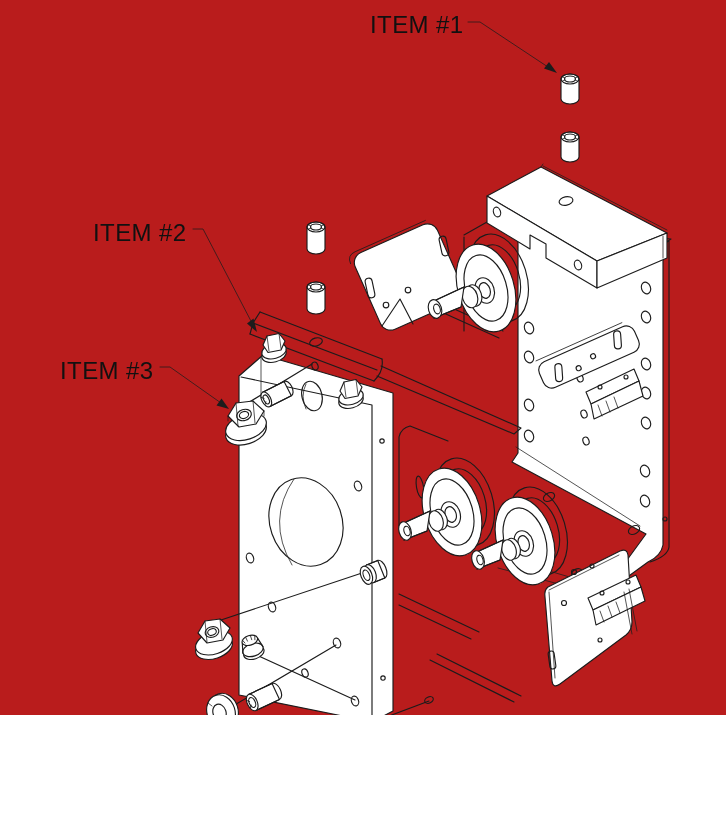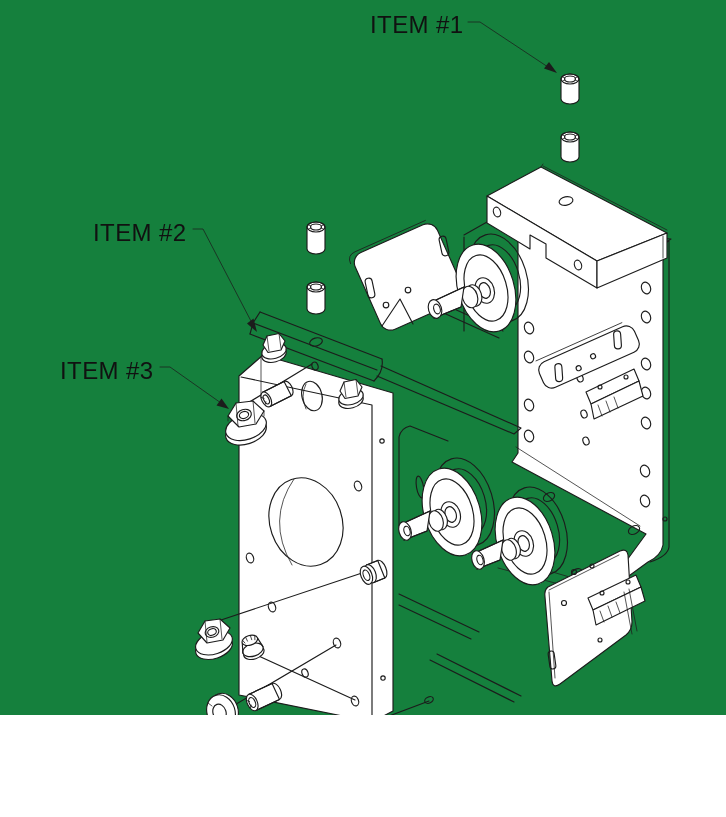--- a/index.html
+++ b/index.html
@@ -1,16 +1,16 @@
 <!DOCTYPE html>
 <html><head>
 <meta charset="utf-8">
 <style>
   html,body{margin:0;padding:0;background:#ffffff;}
-  .page{position:relative;width:726px;height:715px;background:#15803d;overflow:hidden;
+  .page{position:relative;width:726px;height:715px;background:#b91c1c;overflow:hidden;
         font-family:"Liberation Sans",sans-serif;text-align:center;}
   svg{display:block}
   svg *{fill:none;stroke:#1c1c1c;stroke-width:1.15;stroke-linejoin:round;stroke-linecap:round;}
   svg .w{fill:#ffffff;}
   svg .solid{fill:#1c1c1c;stroke:none;}
   svg .t{stroke-width:0.75;}
   svg text{fill:#111111;stroke:none;font-family:"Liberation Sans",sans-serif;
            font-size:24px;letter-spacing:0.4px;}
 </style>
 </head>

